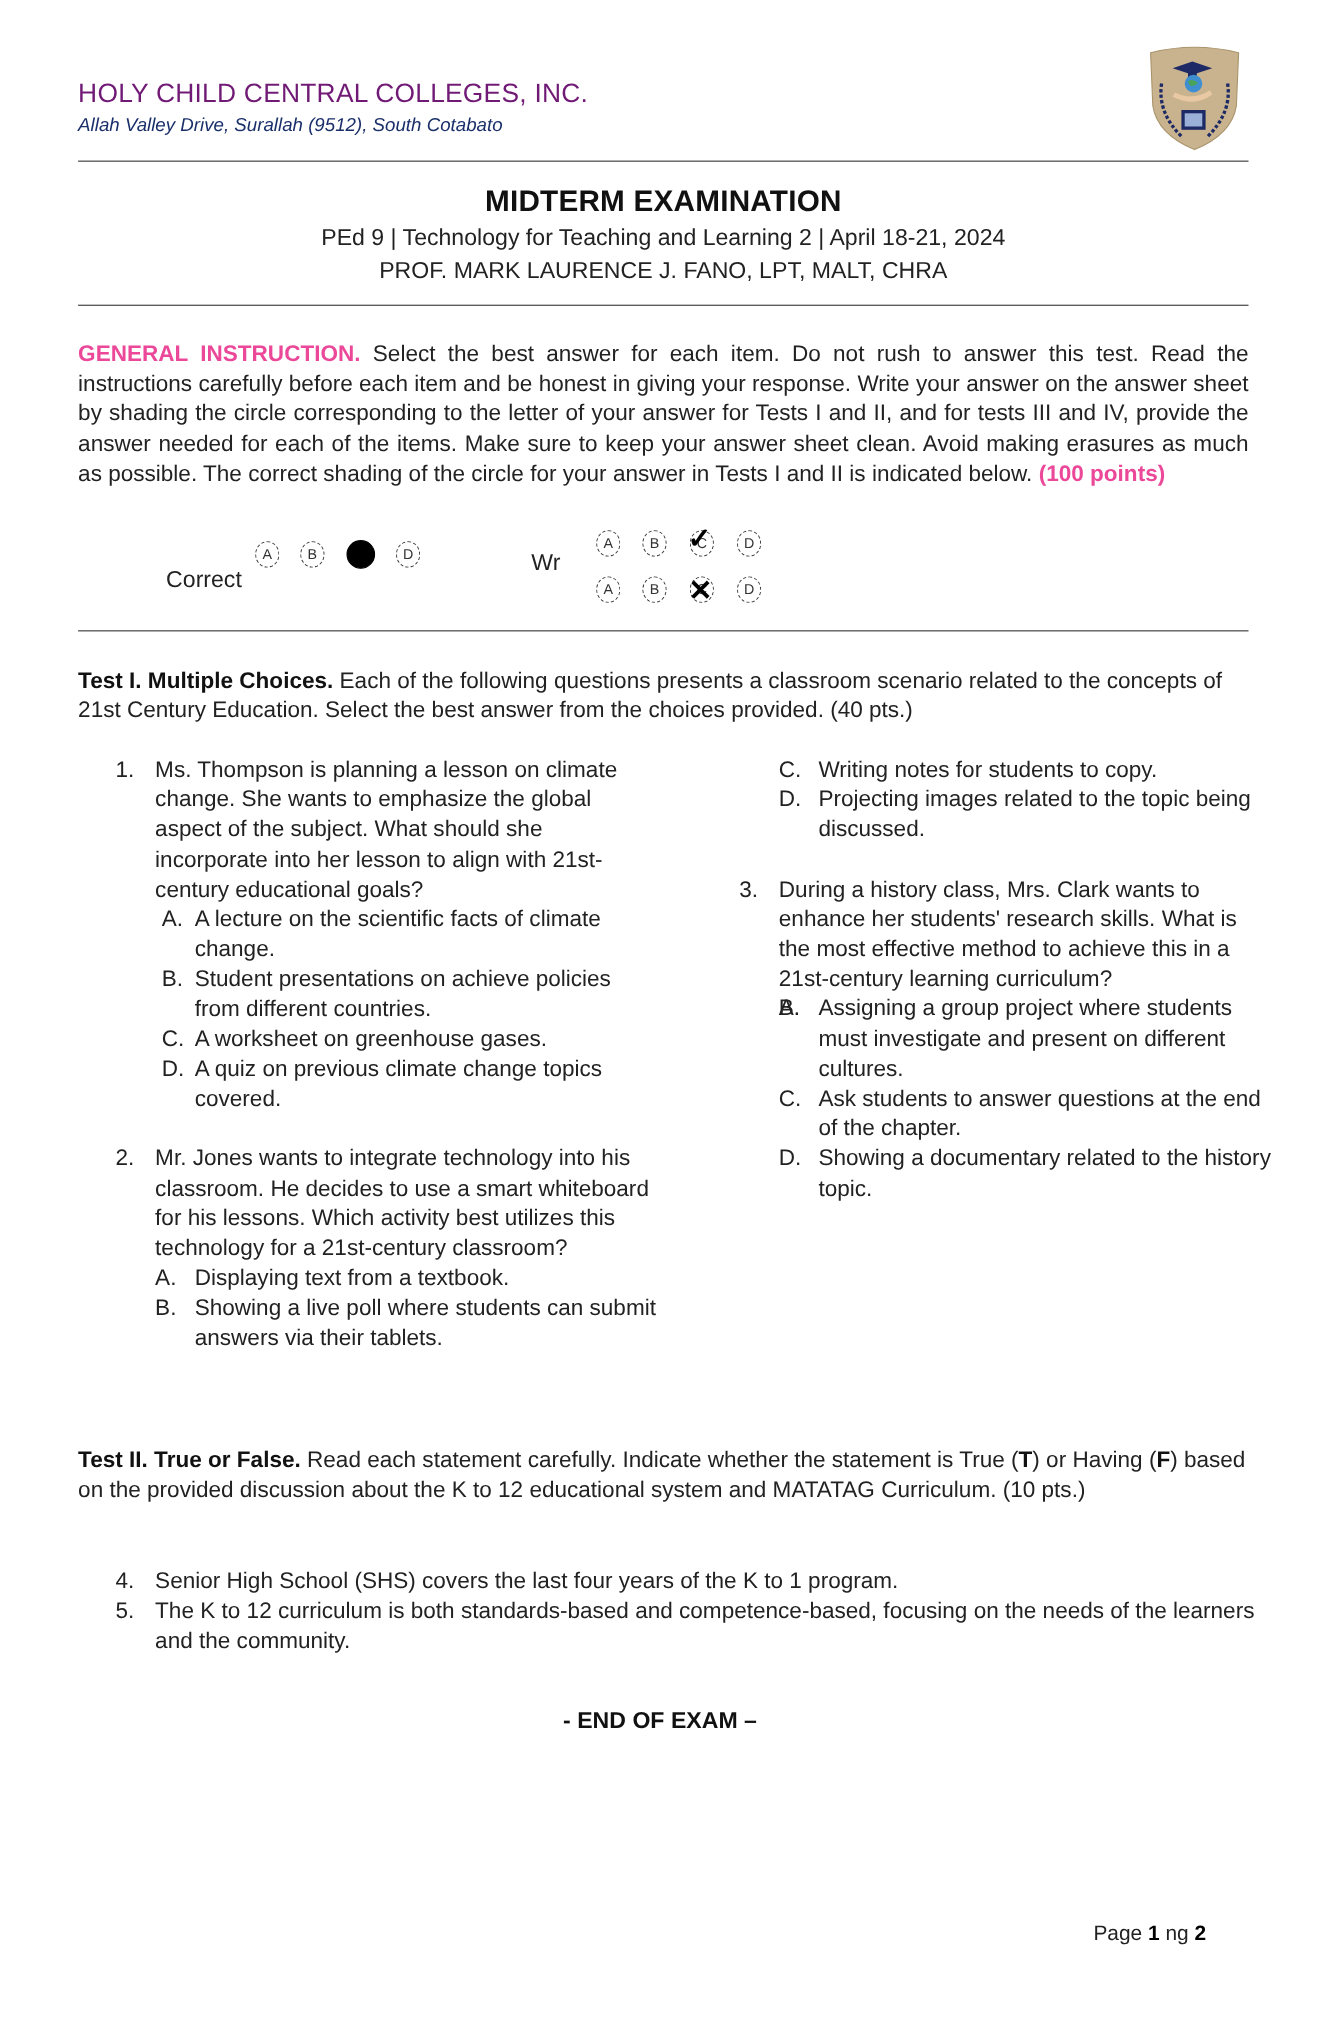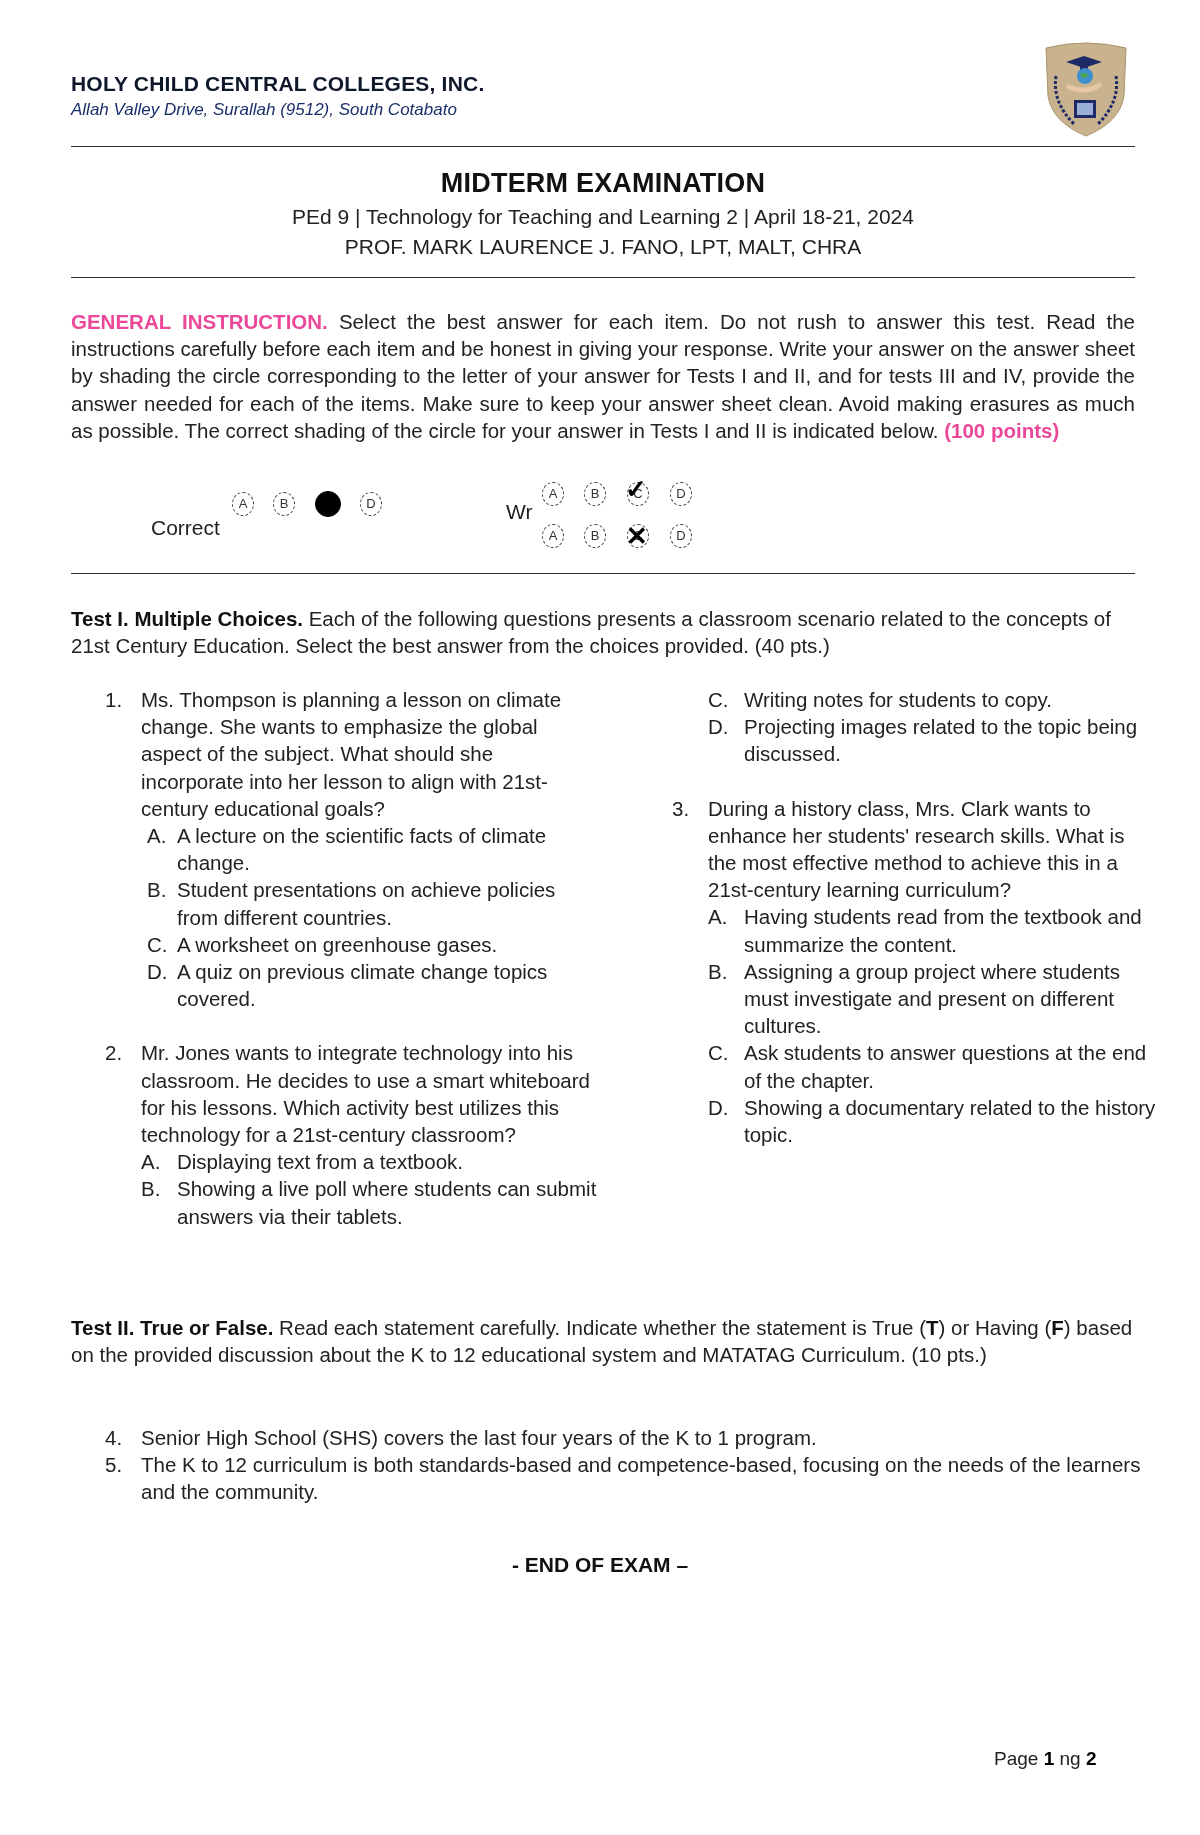--- a/index.html
+++ b/index.html
@@ -1,20 +1,20 @@
 <!DOCTYPE html>
 <html><head>
 <meta charset="utf-8">
 <style>
   * { box-sizing: border-box; margin: 0; padding: 0; }
   html, body { width: 1200px; height: 1835px; background: #ffffff; }
   body { font-family: "Liberation Sans", sans-serif; color: #111; position: relative; overflow: hidden; }
 
   .header { position: absolute; left: 71px; top: 72px; }
-  .school-name { font-weight: bold; font-size: 21px; color: #0f172a; letter-spacing: 0.2px; }
+  .school-name { font-weight: normal; font-size: 24px; color: #701a75; letter-spacing: 0.2px; }
   .school-address { font-style: italic; font-size: 17px; color: #1a2f6a; margin-top: 4px; }
   .logo { position: absolute; left: 1040px; top: 40px; width: 92px; height: 98px; }
 
   .rule { position: absolute; left: 71px; width: 1064px; height: 0; border-top: 1.5px solid #333; }
 
   .title-block { position: absolute; left: 71px; width: 1064px; top: 168px; text-align: center; }
   .exam-title { font-weight: bold; font-size: 27px; letter-spacing: 0.2px; }
   .exam-sub { font-size: 21px; margin-top: 6px; color: #222; }
   .exam-prof { font-size: 21px; margin-top: 6px; color: #222; }
 
@@ -81,21 +81,21 @@
   <b>GENERAL INSTRUCTION.</b><span> Select the best answer for each item. Do not rush to answer this test. Read the instructions carefully before each item and be honest in giving your response. Write your answer on the answer sheet by shading the circle corresponding to the letter of your answer for Tests I and II, and for tests III and IV, provide the answer needed for each of the items. Make sure to keep your answer sheet clean. Avoid making erasures as much as possible. The correct shading of the circle for your answer in Tests I and II is indicated below.</span> <b>(100 points)</b>
 </div>
 
 <div class="legend">
   <span class="legend-label" style="left:0; top:26px;margin-left:11px;">Correct</span>
   <span class="bubble" style="left:92px; top:2px;">A</span>
   <span class="bubble" style="left:133px; top:2px;">B</span>
   <span class="bubble filled" style="left:175px; top:1px;"></span>
   <span class="bubble" style="left:220px; top:2px;">D</span>
 
-  <span class="legend-label" style="left:366px; top:10px;">Wr</span>
+  <span class="legend-label" style="left:343px; top:10px;">Wr</span>
   <span class="bubble" style="left:402px; top:-8px;">A</span>
   <span class="bubble" style="left:444px; top:-8px;">B</span>
   <span class="bubble" style="left:487px; top:-8px;">C</span>
   <span class="mark" style="left:485px; top:-14px;">✓</span>
   <span class="bubble" style="left:530px; top:-8px;">D</span>
 
   <span class="bubble" style="left:402px; top:34px;">A</span>
   <span class="bubble" style="left:444px; top:34px;">B</span>
   <span class="bubble" style="left:487px; top:34px;">C</span>
   <span class="mark" style="left:486px; top:33px;">✕</span>
@@ -128,21 +128,21 @@
 
 <div class="col" style="left:638px; top:686px; width:520px;">
   <div class="q">
     <div class="choice" style="padding-left:36px;"><span class="choice-letter" style="left:0;">C.</span><span>Writing notes for students to copy.</span></div>
     <div class="choice" style="padding-left:36px;"><span class="choice-letter" style="left:0;">D.</span><span>Projecting images related to the topic being discussed.</span></div>
   </div>
   <div class="spacer"></div>
   <div class="q">
     <span class="q-num">3.</span>
     <div>During a history class, Mrs. Clark wants to enhance her students' research skills. What is the most effective method to achieve this in a 21st-century learning curriculum?</div>
-    <div class="choice" style="padding-left:36px;"><span class="choice-letter" style="left:0;">A.</span><span>Having students read from the textbook and summarize the content.</span></div>
+    <div class="choice" style="padding-left:36px;"><span class="choice-letter" style="left:0;">A.</span></div>
     <div class="choice" style="padding-left:36px;"><span class="choice-letter" style="left:0;">B.</span><span>Assigning a group project where students must investigate and present on different cultures.</span></div>
     <div class="choice" style="padding-left:36px;"><span class="choice-letter" style="left:0;">C.</span><span>Ask students to answer questions at the end of the chapter.</span></div>
     <div class="choice" style="padding-left:36px;"><span class="choice-letter" style="left:0;">D.</span><span>Showing a documentary related to the history topic.</span></div>
   </div>
 </div>
 
 <div class="section-intro" style="top:1314px; width:1064px;">
   <b>Test II. True or False.</b><span> Read each statement carefully. Indicate whether the statement is True (</span><b>T</b><span>) or Having (</span><b>F</b><span>) based on the provided discussion about the K to 12 educational system and MATATAG Curriculum. (10 pts.)</span>
 </div>
 

